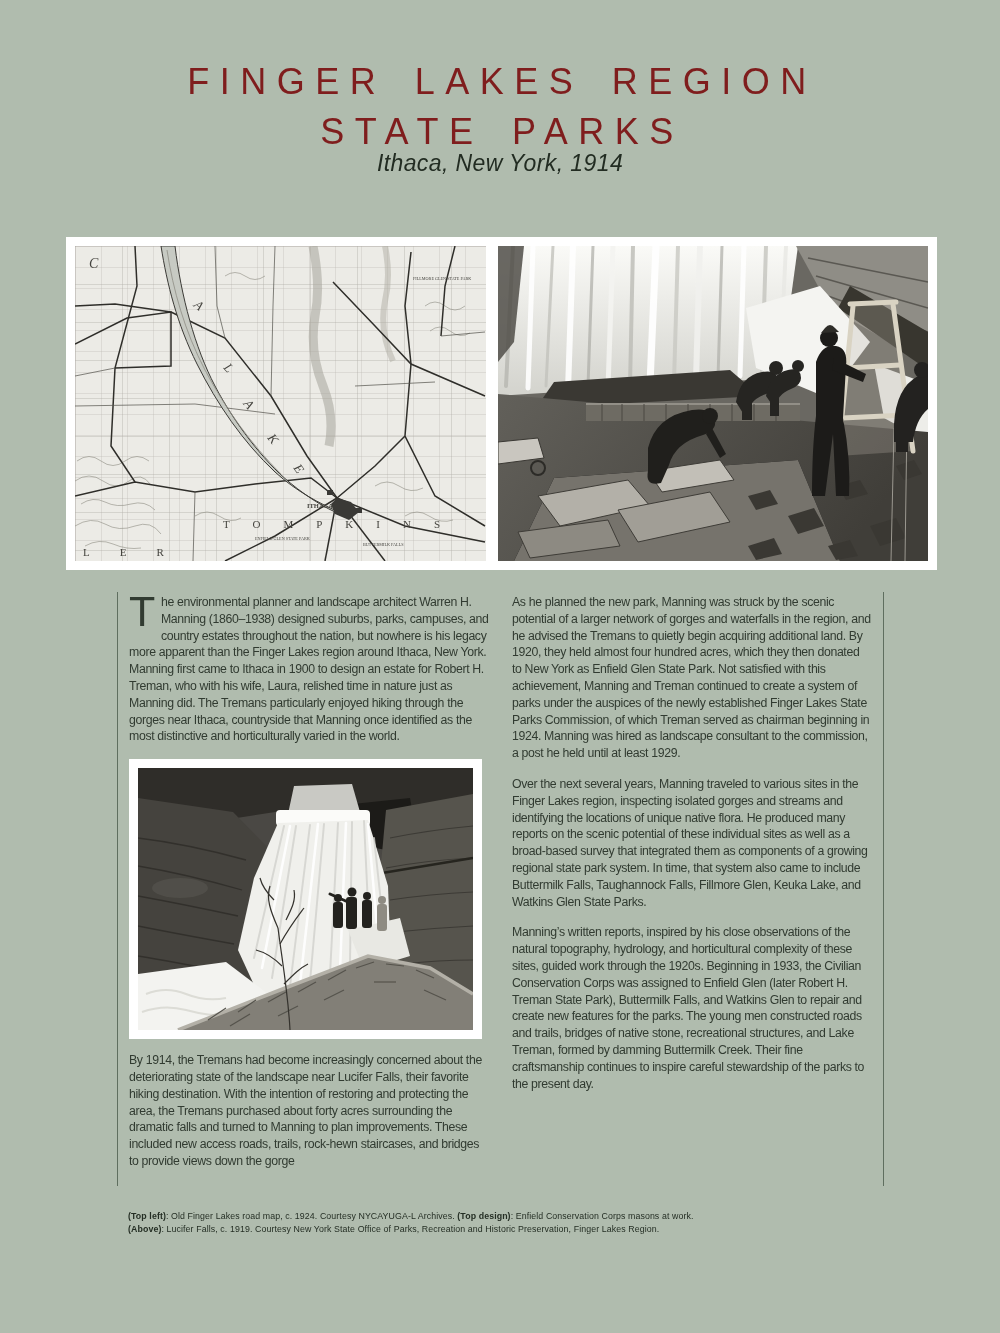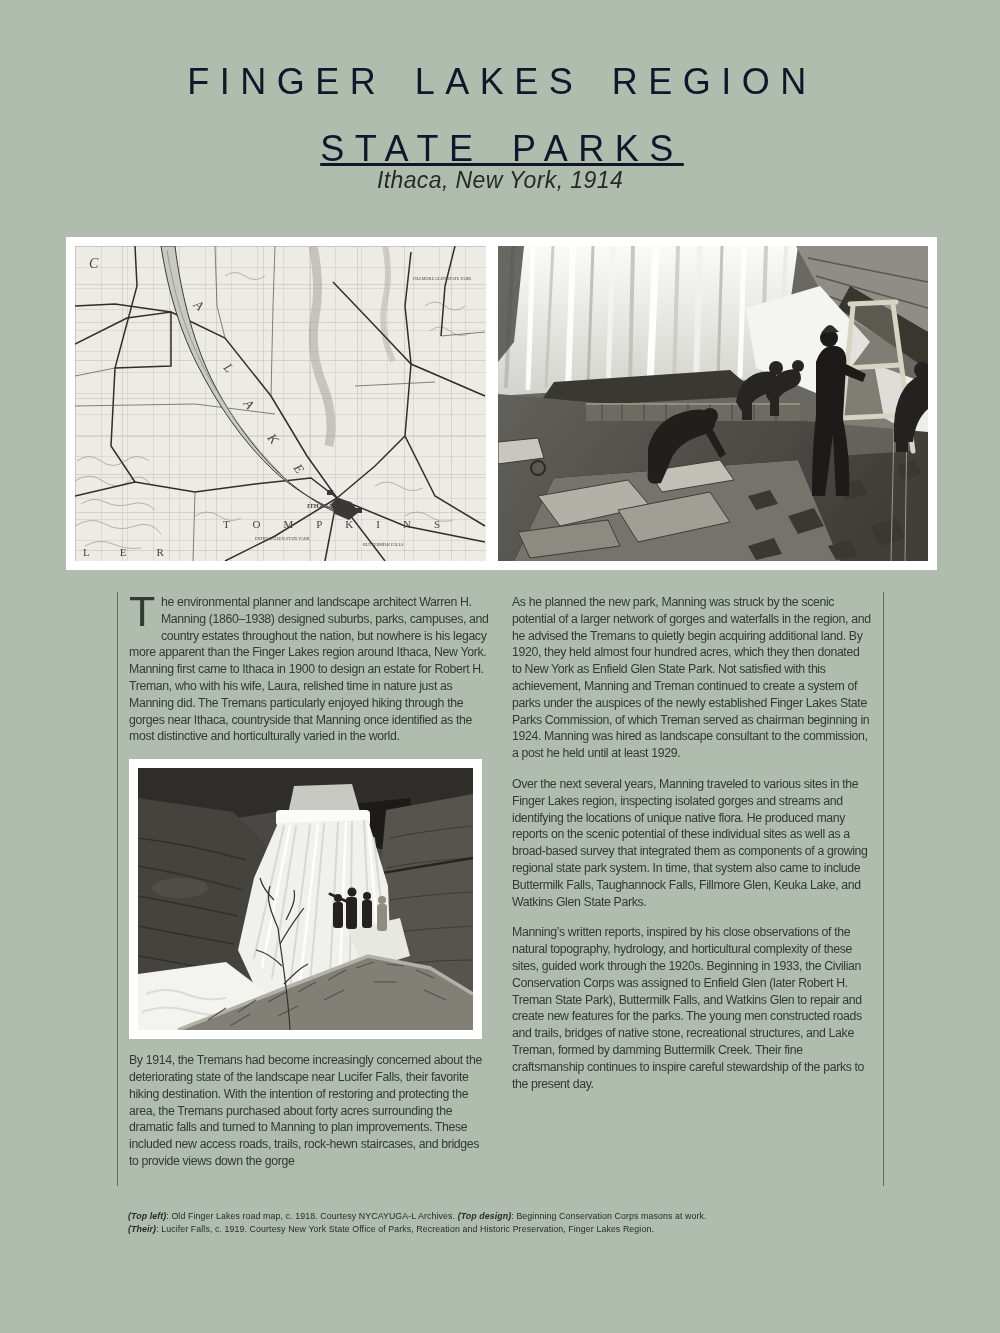--- a/index.html
+++ b/index.html
@@ -8,25 +8,25 @@
     background:#b0bcae;
     font-family:"Liberation Sans",sans-serif;
     color:#303a30;
     -webkit-font-smoothing:antialiased;
   }
   .poster{position:relative;width:1000px;height:1333px;overflow:hidden;}
 
   
   .header{position:absolute;top:64px;left:0;right:0;text-align:center;}
   .title-line{
-    font-size:36px;font-weight:400;color:#0f172a;
+    font-size:36px;font-weight:400;color:#7f1d1d;
     letter-spacing:10.5px;word-spacing:8px;line-height:1.0;
     padding-left:4px;
   }
-  .title-line.second{margin-top:31px;text-decoration:underline;}
+  .title-line.second{margin-top:14px;}
   .subtitle{
     font-style:italic;font-size:23px;font-weight:500;
     color:#222c22;letter-spacing:0.4px;
   }
 
   
   .photo-strip{
     position:absolute;left:66px;top:237px;width:871px;height:333px;
     background:#ffffff;box-sizing:border-box;
     padding:9px;display:flex;gap:12px;
@@ -55,21 +55,21 @@
     background:#ffffff;width:353px;box-sizing:border-box;
     padding:9px;margin:2px 0 13px 0;
   }
   .falls-frame svg{display:block;}
 
   
   .caption{
     position:absolute;left:128px;top:1210px;width:780px;
     font-size:8.8px;line-height:12.6px;color:#242e24;letter-spacing:0.1px;
   }
-  .cap-label{font-style:italic;font-weight:700;}
+  .cap-label{font-weight:700;}
 
   
   .map-serif{font-family:"Liberation Serif",serif;fill:#45443f;}
 </style>
 </head>
 <body>
 
 <div class="poster">
 
   <div class="header">
@@ -396,17 +396,17 @@
     </div>
 
     <div class="col">
       <p>As he planned the new park, Manning was struck by the scenic potential of a larger network of gorges and waterfalls in the region, and he advised the Tremans to quietly begin acquiring additional land. By 1920, they held almost four hundred acres, which they then donated to New York as Enfield Glen State Park. Not satisfied with this achievement, Manning and Treman continued to create a system of parks under the auspices of the newly established Finger Lakes State Parks Commission, of which Treman served as chairman beginning in 1924. Manning was hired as landscape consultant to the commission, a post he held until at least 1929.</p>
       <p>Over the next several years, Manning traveled to various sites in the Finger Lakes region, inspecting isolated gorges and streams and identifying the locations of unique native flora. He produced many reports on the scenic potential of these individual sites as well as a broad-based survey that integrated them as components of a growing regional state park system. In time, that system also came to include Buttermilk Falls, Taughannock Falls, Fillmore Glen, Keuka Lake, and Watkins Glen State Parks.</p>
       <p>Manning’s written reports, inspired by his close observations of the natural topography, hydrology, and horticultural complexity of these sites, guided work through the 1920s. Beginning in 1933, the Civilian Conservation Corps was assigned to Enfield Glen (later Robert H. Treman State Park), Buttermilk Falls, and Watkins Glen to repair and create new features for the parks. The young men constructed roads and trails, bridges of native stone, recreational structures, and Lake Treman, formed by damming Buttermilk Creek. Their fine craftsmanship continues to inspire careful stewardship of the parks to the present day.</p>
     </div>
   </div>
 
   <div class="caption">
-    <div><span class="cap-label">(Top left)</span><span>: Old Finger Lakes road map, c. 1918. Courtesy NYCAYUGA-L Archives. </span><span class="cap-label">(Top design)</span><span>: Beginning Conservation Corps masons at work.</span></div>
-    <div><span class="cap-label">(Their)</span><span>: Lucifer Falls, c. 1919. Courtesy New York State Office of Parks, Recreation and Historic Preservation, Finger Lakes Region.</span></div>
+    <div><span class="cap-label">(Top left)</span><span>: Old Finger Lakes road map, c. 1924. Courtesy NYCAYUGA-L Archives. </span><span class="cap-label">(Top design)</span><span>: Enfield Conservation Corps masons at work.</span></div>
+    <div><span class="cap-label">(Above)</span><span>: Lucifer Falls, c. 1919. Courtesy New York State Office of Parks, Recreation and Historic Preservation, Finger Lakes Region.</span></div>
   </div>
 
 </div>
 
 </body></html>

